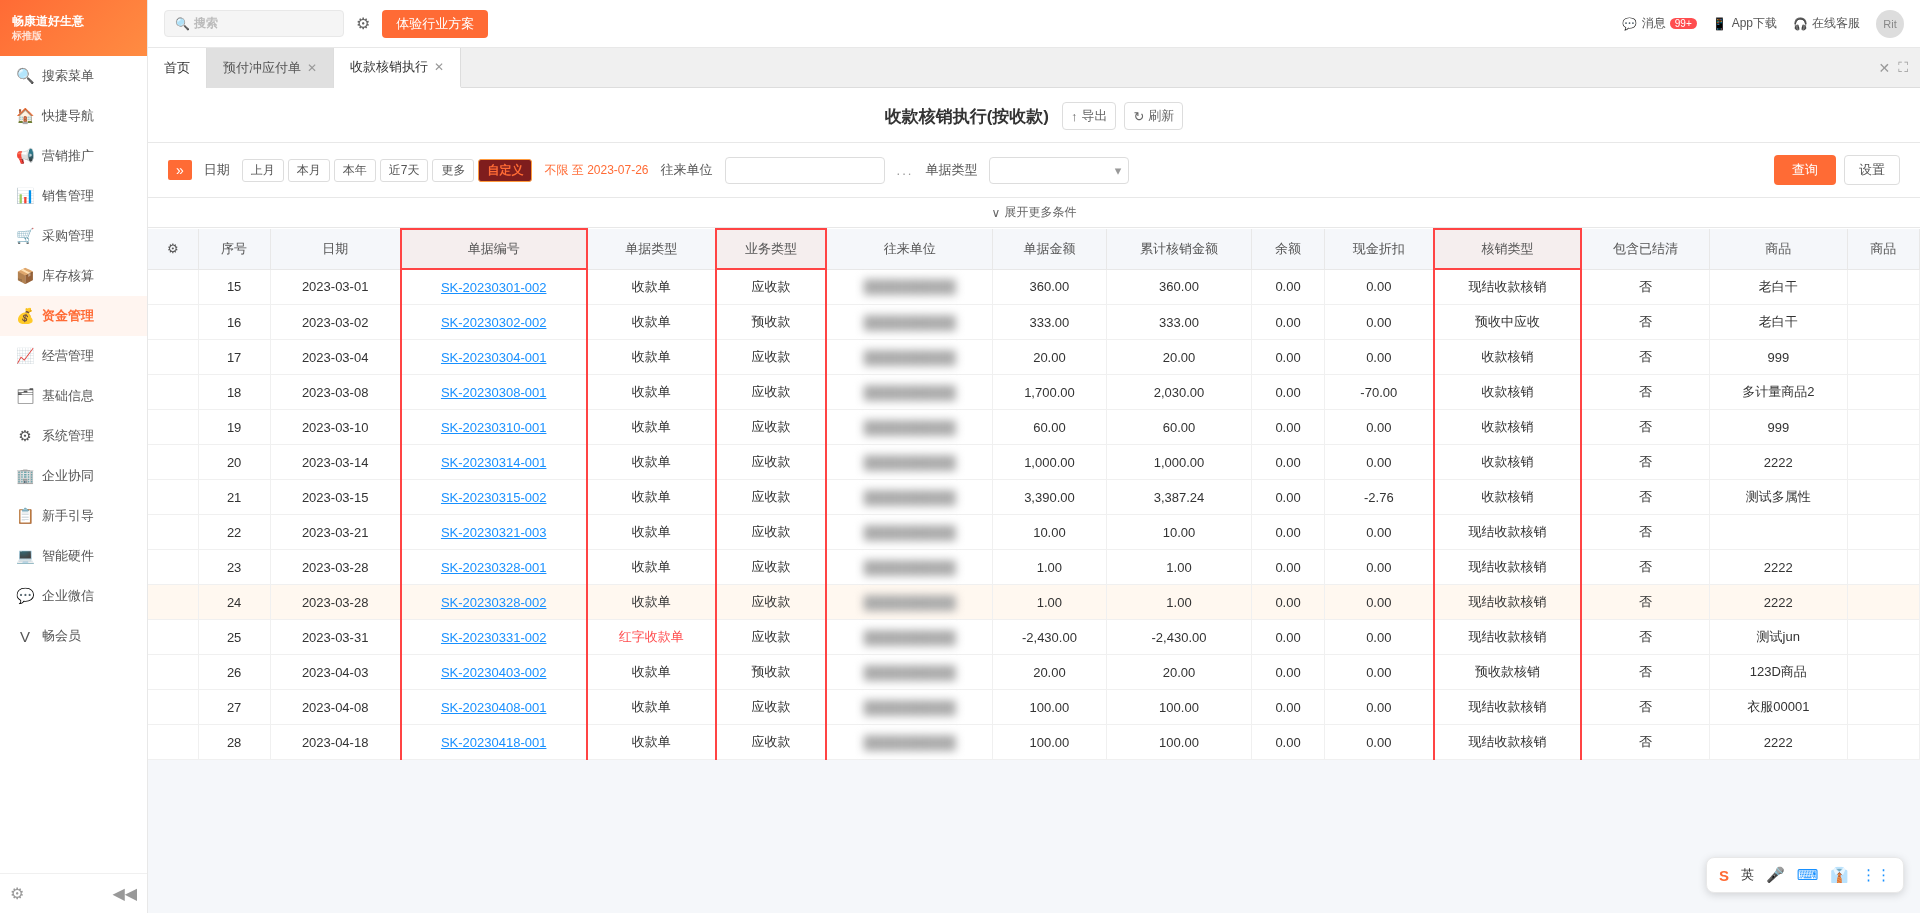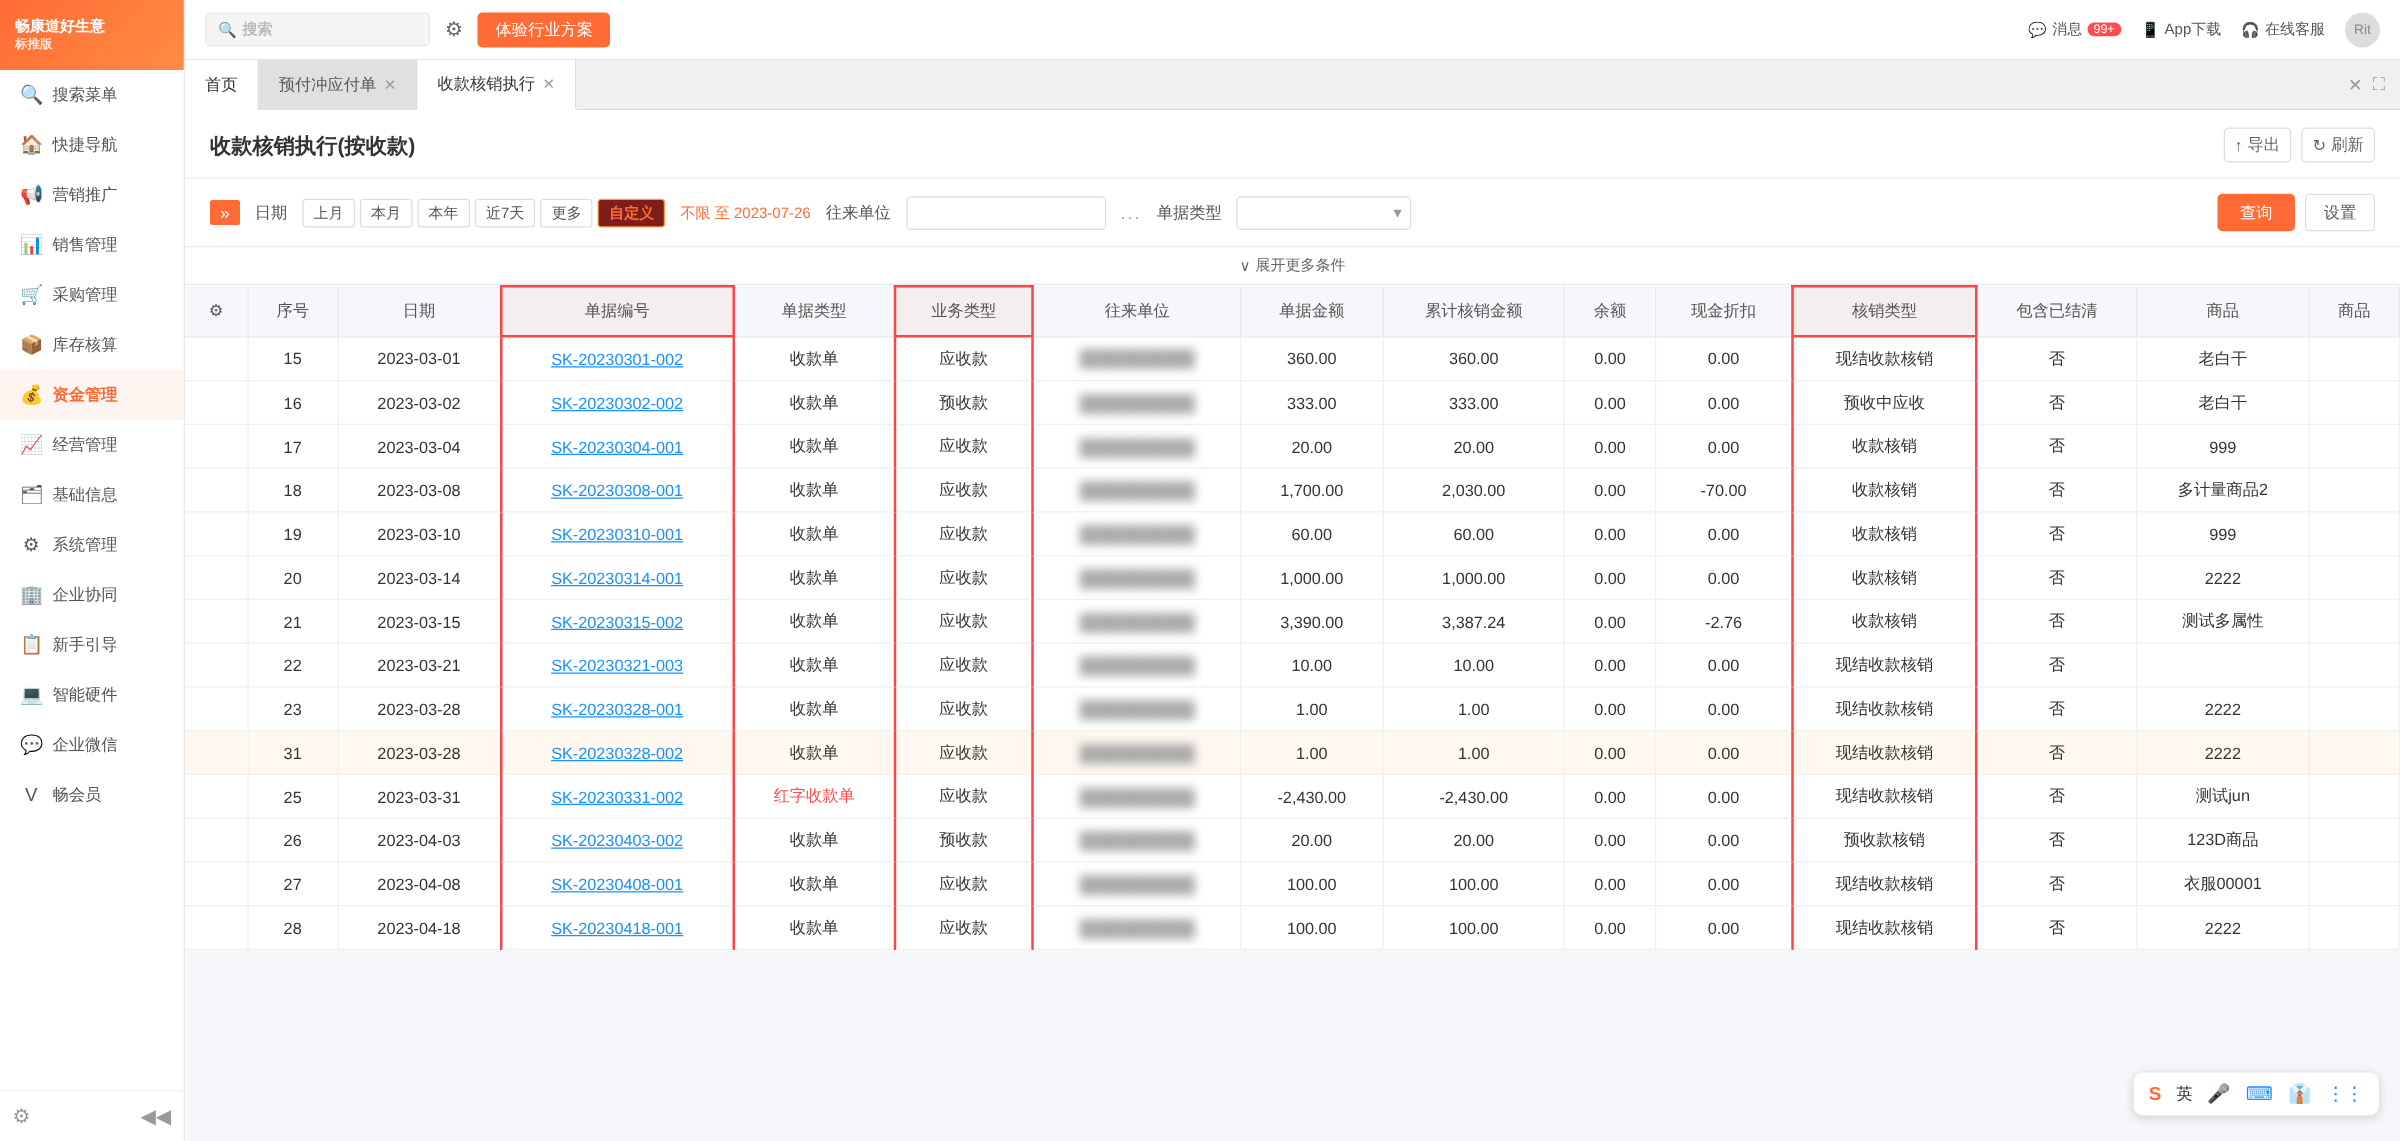--- a/index.html
+++ b/index.html
@@ -150,21 +150,21 @@
 
     
     .page-header {
       background: #fff;
       padding: 14px 20px 0 20px;
       border-bottom: 1px solid #e8e8e8;
     }
     .page-title-row {
       display: flex;
       align-items: center;
-      justify-content: space-between;
+      justify-content: center;
       margin-bottom: 12px;
       gap: 13px;
     }
     .page-title { font-size: 17px; font-weight: bold; color: #333; }
     .page-actions { display: flex; gap: 8px; }
     .page-action-btn {
       display: flex; align-items: center; gap: 4px;
       color: #666; cursor: pointer; font-size: 13px;
       padding: 4px 8px;
       border: 1px solid #ddd;
@@ -711,21 +711,21 @@
       <td class="">1.00</td>
       <td>0.00</td>
       <td class="">0.00</td>
       <td style="border-left:2px solid #ff4444;border-right:2px solid #ff4444;">现结收款核销</td>
       <td>否</td>
       <td>2222</td>
       <td></td>
     </tr>
             <tr class="highlighted">
       <td></td>
-      <td>31</td>
+      <td>24</td>
       <td>2023-03-28</td>
       <td style="border-left:2px solid #ff4444;border-right:2px solid #ff4444;">
         <span class="table-link">SK-20230328-002</span>
       </td>
       <td style="color:#333">收款单</td>
       <td style="border-left:2px solid #ff4444;border-right:2px solid #ff4444;">应收款</td>
       <td>
         <span class="blurred">██████████</span>
       </td>
       <td class="">1.00</td>

